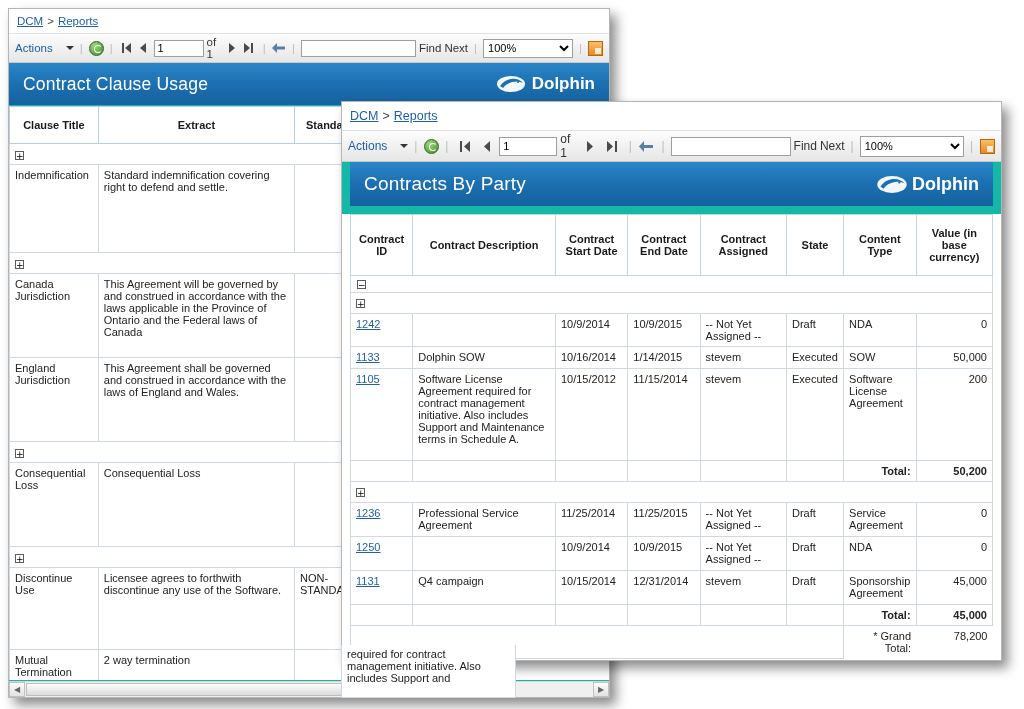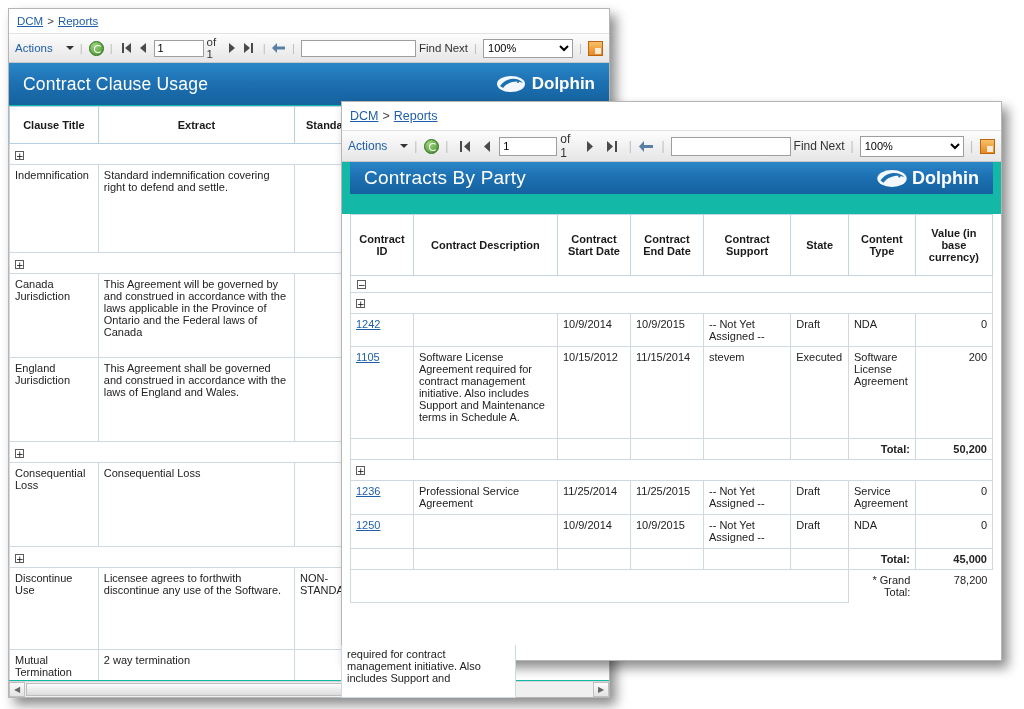--- a/index.html
+++ b/index.html
@@ -472,21 +472,21 @@
       <span class="tb-sep">|</span>
       <select class="zoom-select" style="width:118px;height:21px">
         <option>100%</option>
       </select>
       <span class="tb-sep">|</span>
       <span class="icon-btn">
           <span class="export-icon"></span>
         </span>
     </div>
 
-    <div class="report-title-band" style="height:32px;margin:0 8px">
+    <div class="report-title-band" style="height:44px;margin:0 8px">
       <span class="report-title" style="font-size:19px">Contracts By Party</span>
       <span class="brand" style="font-size:18px">
         <span class="dolphin-mark">
           <svg width="32" height="21" viewBox="0 0 30 20">
             <ellipse cx="15" cy="10" rx="14" ry="8" fill="#ffffff" opacity="0.95"></ellipse>
             <path d="M4 12 C10 3, 22 3, 27 9 C22 6, 12 7, 7 14 Z" fill="#1c6fb0"></path>
             <circle cx="22" cy="8" r="1.1" fill="#1c6fb0"></circle>
           </svg>
         </span>
         <span>Dolphin</span>
@@ -504,21 +504,21 @@
             <col style="width:48px">
             <col style="width:66px">
             <col style="width:76px">
         </colgroup>
         <thead>
           <tr>
             <th>Contract ID</th>
             <th>Contract Description</th>
             <th>Contract Start Date</th>
             <th>Contract End Date</th>
-            <th>Contract Support</th>
+            <th>Contract Assigned</th>
             <th>State</th>
             <th>Content Type</th>
             <th>Value (in base currency)</th>
           </tr>
         </thead>
         <tbody>
 
           <tr class="grp-row">
             <td colspan="8" style="padding:2px 6px"><span class="plusbox">−</span></td>
           </tr>
@@ -528,20 +528,30 @@
           </tr>
           <tr style="height:32px">
             <td><span class="lnk">1242</span></td>
             <td></td>
             <td>10/9/2014</td>
             <td>10/9/2015</td>
             <td>-- Not Yet Assigned --</td>
             <td>Draft</td>
             <td>NDA</td>
             <td class="num">0</td>
+          </tr>
+          <tr style="height:22px">
+            <td><span class="lnk">1133</span></td>
+            <td>Dolphin SOW</td>
+            <td>10/16/2014</td>
+            <td>1/14/2015</td>
+            <td>stevem</td>
+            <td>Executed</td>
+            <td>SOW</td>
+            <td class="num">50,000</td>
           </tr>
           <tr style="height:92px">
             <td><span class="lnk">1105</span></td>
             <td>Software License Agreement required for contract management initiative. Also includes Support and Maintenance terms in Schedule A.</td>
             <td>10/15/2012</td>
             <td>11/15/2014</td>
             <td>stevem</td>
             <td>Executed</td>
             <td>Software License Agreement</td>
             <td class="num">200</td>
@@ -573,20 +583,30 @@
           <tr style="height:34px">
             <td><span class="lnk">1250</span></td>
             <td></td>
             <td>10/9/2014</td>
             <td>10/9/2015</td>
             <td>-- Not Yet Assigned --</td>
             <td>Draft</td>
             <td>NDA</td>
             <td class="num">0</td>
           </tr>
+          <tr style="height:34px">
+            <td><span class="lnk">1131</span></td>
+            <td>Q4 campaign</td>
+            <td>10/15/2014</td>
+            <td>12/31/2014</td>
+            <td>stevem</td>
+            <td>Draft</td>
+            <td>Sponsorship Agreement</td>
+            <td class="num">45,000</td>
+          </tr>
           <tr style="height:20px">
             <td></td>
             <td></td>
             <td></td>
             <td></td>
             <td></td>
             <td></td>
             <td class="total-lbl">Total:</td>
             <td class="num" style="font-weight:bold">45,000</td>
           </tr>

